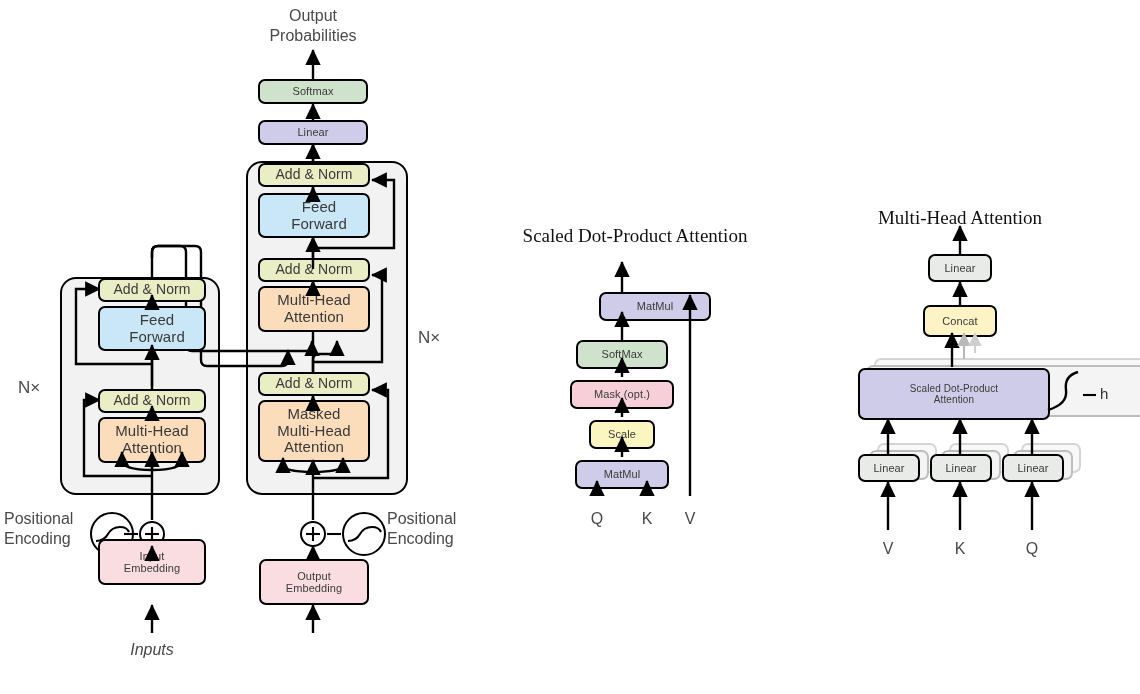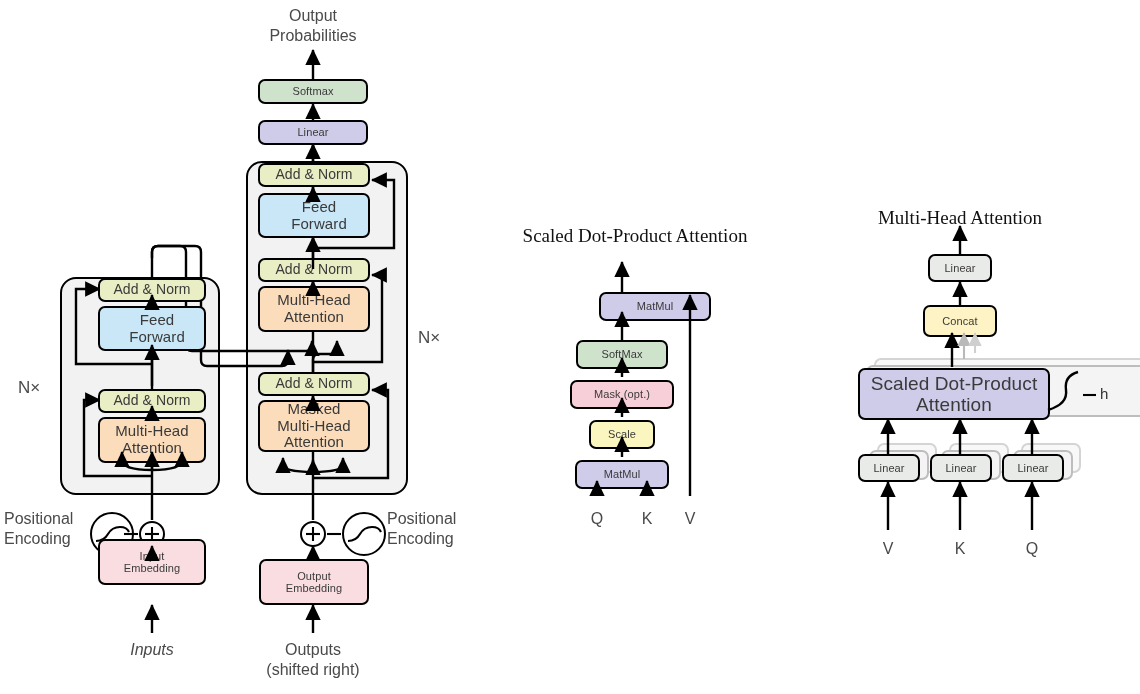--- a/index.html
+++ b/index.html
@@ -242,21 +242,21 @@
 
   <div class="box c-lavender" style="left:258px;top:120px;width:110px;height:25px;">Linear</div>
 
   <div class="box c-yellowgreen" style="left:258px;top:163px;width:112px;height:24px;font-size:14px;">Add &amp; Norm</div>
   <div class="box c-blue" style="left:258px;top:193px;width:112px;height:45px;font-size:15px;">Feed
 Forward</div>
   <div class="box c-yellowgreen" style="left:258px;top:258px;width:112px;height:24px;font-size:14px;">Add &amp; Norm</div>
   <div class="box c-orange" style="left:258px;top:286px;width:112px;height:46px;font-size:15px;">Multi-Head
 Attention</div>
   <div class="box c-yellowgreen" style="left:258px;top:372px;width:112px;height:24px;font-size:14px;">Add &amp; Norm</div>
-  <div class="box c-orange" style="left:258px;top:400px;width:112px;height:52px;font-size:15px;">Masked
+  <div class="box c-orange" style="left:258px;top:400px;width:112px;height:62px;font-size:15px;">Masked
 Multi-Head
 Attention</div>
 
   <div class="box c-yellowgreen" style="left:98px;top:278px;width:108px;height:24px;font-size:14px;">Add &amp; Norm</div>
   <div class="box c-blue" style="left:98px;top:306px;width:108px;height:45px;font-size:15px;">Feed
 Forward</div>
   <div class="box c-yellowgreen" style="left:98px;top:389px;width:108px;height:24px;font-size:14px;">Add &amp; Norm</div>
   <div class="box c-orange" style="left:98px;top:417px;width:108px;height:46px;font-size:15px;">Multi-Head
 Attention</div>
 
@@ -289,41 +289,39 @@
 Encoding</div>
   <div class="lbl" style="left:387px;top:509px;width:100px;text-align:left;">Positional
 Encoding</div>
 
   <div class="box c-pink" style="left:98px;top:539px;width:108px;height:46px;">Input
 Embedding</div>
   <div class="box c-pink" style="left:259px;top:559px;width:110px;height:46px;">Output
 Embedding</div>
 
   <div class="lbl" style="left:102px;top:640px;width:100px;font-style:italic;">Inputs</div>
-  <div class="lbl" style="left:248px;top:640px;width:130px;">Outputs
-(shifted right)</div>
 
   <div class="title" style="left:490px;top:225px;width:290px;">Scaled Dot-Product Attention</div>
 
   <div class="box c-lavender" style="left:599px;top:292px;width:112px;height:29px;">MatMul</div>
   <div class="box c-green" style="left:576px;top:340px;width:92px;height:29px;">SoftMax</div>
   <div class="box c-mask" style="left:570px;top:380px;width:104px;height:29px;">Mask (opt.)</div>
   <div class="box c-scale" style="left:589px;top:420px;width:66px;height:29px;text-align:center;">Scale</div>
   <div class="box c-lavender" style="left:575px;top:460px;width:94px;height:29px;">MatMul</div>
 
   <div class="lbl" style="left:577px;top:509px;width:40px;">Q</div>
   <div class="lbl" style="left:627px;top:509px;width:40px;">K</div>
   <div class="lbl" style="left:670px;top:509px;width:40px;">V</div>
 
   <div class="title" style="left:855px;top:207px;width:210px;">Multi-Head Attention</div>
 
   <div class="box c-grey" style="left:928px;top:254px;width:64px;height:28px;">Linear</div>
   <div class="box c-concat" style="left:923px;top:305px;width:74px;height:32px;">Concat</div>
 
-  <div class="box c-lavender" style="left:858px;top:368px;width:192px;height:52px;font-size:19px;z-index:6;">Scaled Dot-Product
+  <div class="box c-lavender" style="left:858px;top:368px;width:192px;height:52px;font-size:10px;z-index:6;">Scaled Dot-Product
 Attention</div>
 
   <div class="hlab" style="left:1100px;top:385px;">h</div>
 
   <div class="box c-grey" style="left:858px;top:454px;width:62px;height:28px;">Linear</div>
   <div class="box c-grey" style="left:930px;top:454px;width:62px;height:28px;">Linear</div>
   <div class="box c-grey" style="left:1002px;top:454px;width:62px;height:28px;">Linear</div>
 
   <div class="lbl" style="left:868px;top:539px;width:40px;">V</div>
   <div class="lbl" style="left:940px;top:539px;width:40px;">K</div>

